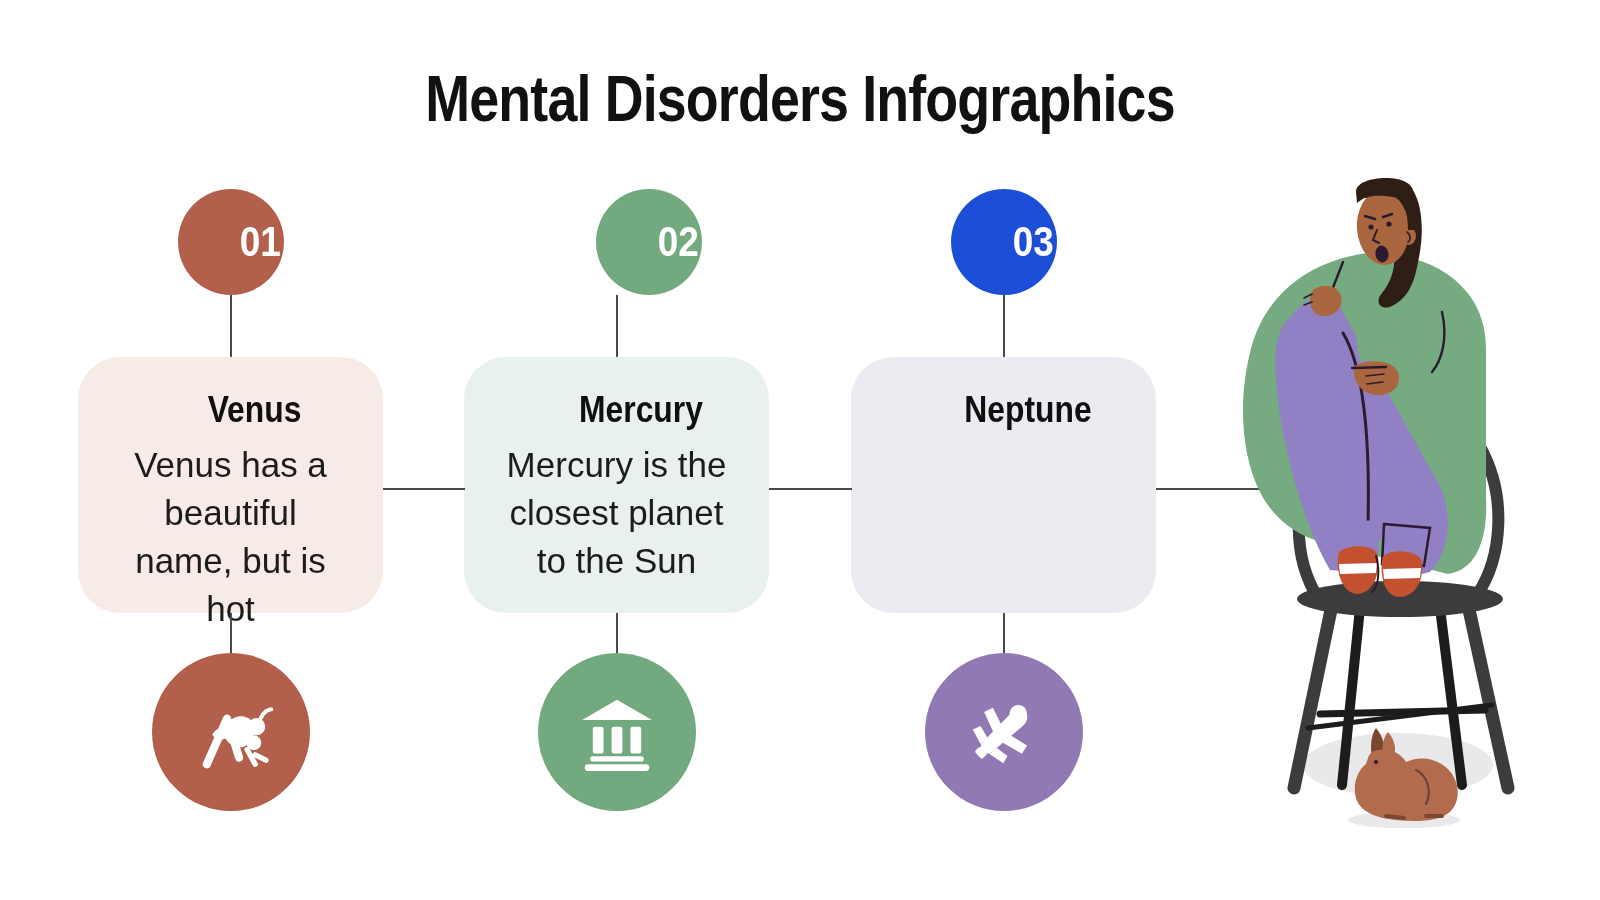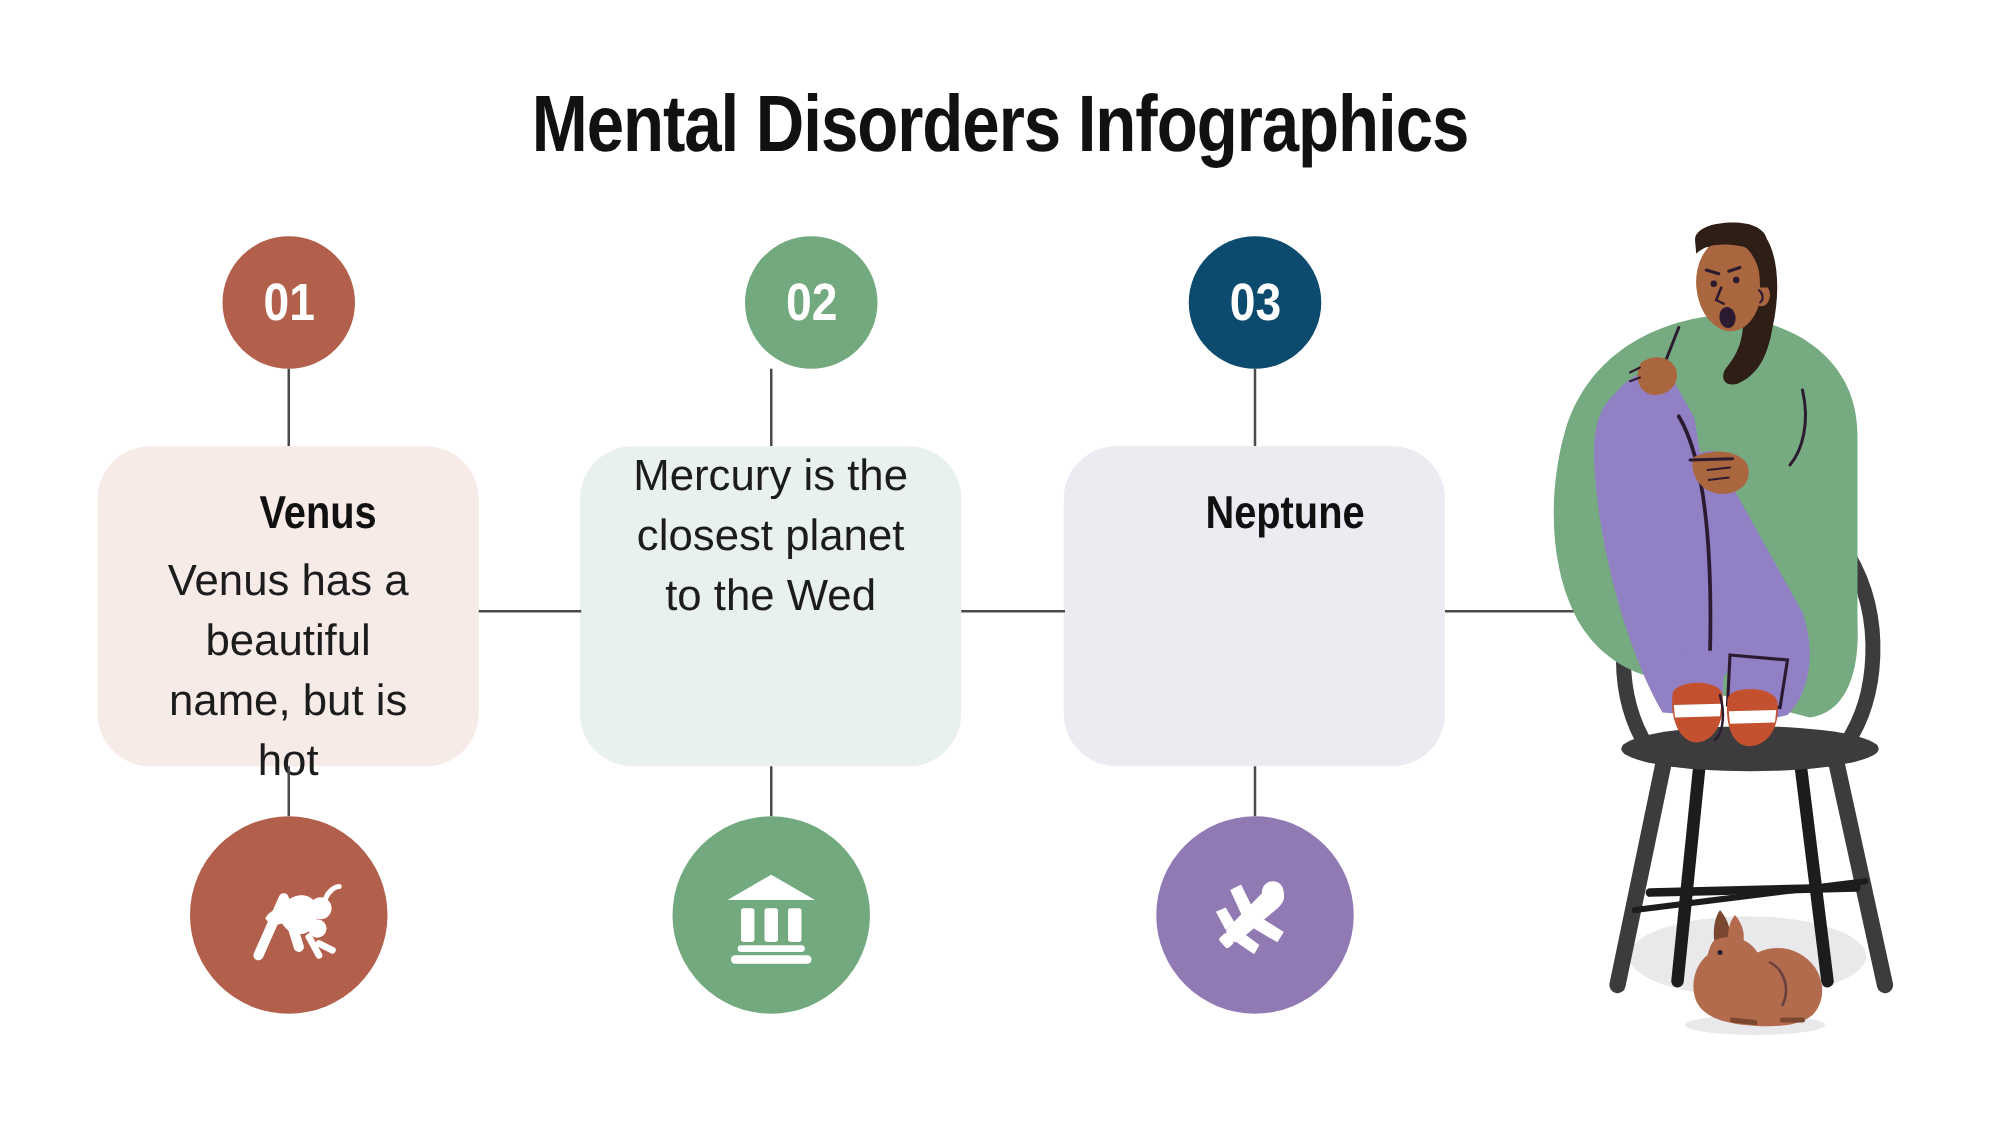--- a/index.html
+++ b/index.html
@@ -14,21 +14,21 @@
   .page-title{
     position:absolute;top:62px;left:0;width:1600px;text-align:center;margin:0;
     font-size:64px;font-weight:700;color:var(--title-text);
     letter-spacing:-1px;
   }
   .page-title span{display:inline-block;transform:scaleX(.84);transform-origin:center;}
 
   
   .num-circle{
     position:absolute;width:106px;height:106px;border-radius:50%;
-    display:flex;align-items:center;justify-content:center;
+    display:flex;align-items:center;justify-content:flex-end;
   }
   .num-circle span{
     color:#fff;font-size:42px;font-weight:700;letter-spacing:0;
     display:inline-block;transform:scaleX(.88);
   }
   .vline{position:absolute;width:2px;background:var(--line);}
   .hline{position:absolute;height:2px;background:var(--line);top:488px;}
   .card{
     position:absolute;width:305px;height:256px;border-radius:42px;top:357px;
     text-align:center;
@@ -108,37 +108,38 @@
       </svg>
     </div>
   </section>
 
   <section class="col c2">
     <div class="num-circle" style="background-color: rgb(115, 169, 126);">
       <span>02</span>
     </div>
     <div class="vline vtop"></div>
     <div class="card" style="background-color: rgb(233, 241, 236);">
-      <p>Mercury is the closest planet to the Wed</p>
+      <h2><span>Mercury</span></h2>
+      <p>Mercury is the closest planet to the Sun</p>
     </div>
     <div class="vline vbot"></div>
     <div class="icon-circle" style="background-color: rgb(115, 169, 126);">
       <svg viewBox="0 0 64 64" role="img" aria-label="bank-columns-icon">
         <path d="M32 8 L58 23 L6 23 Z" class="f-white"></path>
         <rect x="14" y="28" width="8" height="20" rx="1.5" class="f-white"></rect>
         <rect x="28" y="28" width="8" height="20" rx="1.5" class="f-white"></rect>
         <rect x="42" y="28" width="8" height="20" rx="1.5" class="f-white"></rect>
         <rect x="12" y="50" width="40" height="4" rx="2" class="f-white"></rect>
         <rect x="8" y="56" width="48" height="5" rx="2.5" class="f-white"></rect>
       </svg>
     </div>
   </section>
 
   <section class="col c3">
-    <div class="num-circle" style="background-color: #0c4a6e;">
+    <div class="num-circle" style="background-color: #1d4ed8;">
       <span>03</span>
     </div>
     <div class="vline vtop"></div>
     <div class="card" style="background-color: rgb(237, 234, 242);">
       <h2><span>Neptune</span></h2>
     </div>
     <div class="vline vbot"></div>
     <div class="icon-circle" style="background-color: rgb(145, 121, 179);">
       <svg viewBox="0 0 64 64" role="img" aria-label="jet-plane-icon">
         <g transform="rotate(-42 32 32)">

